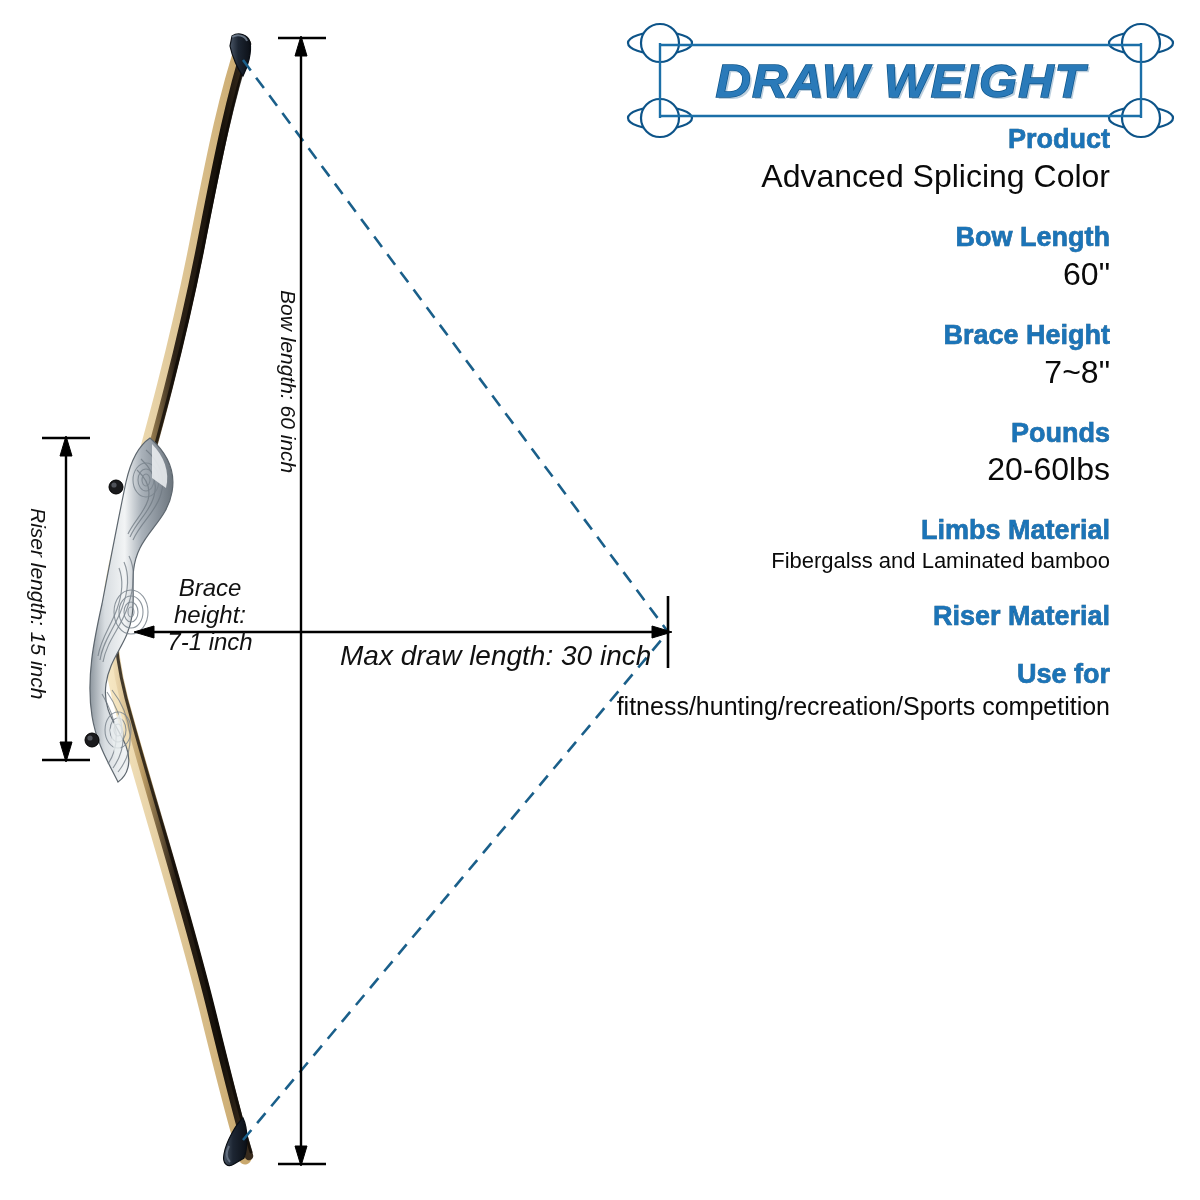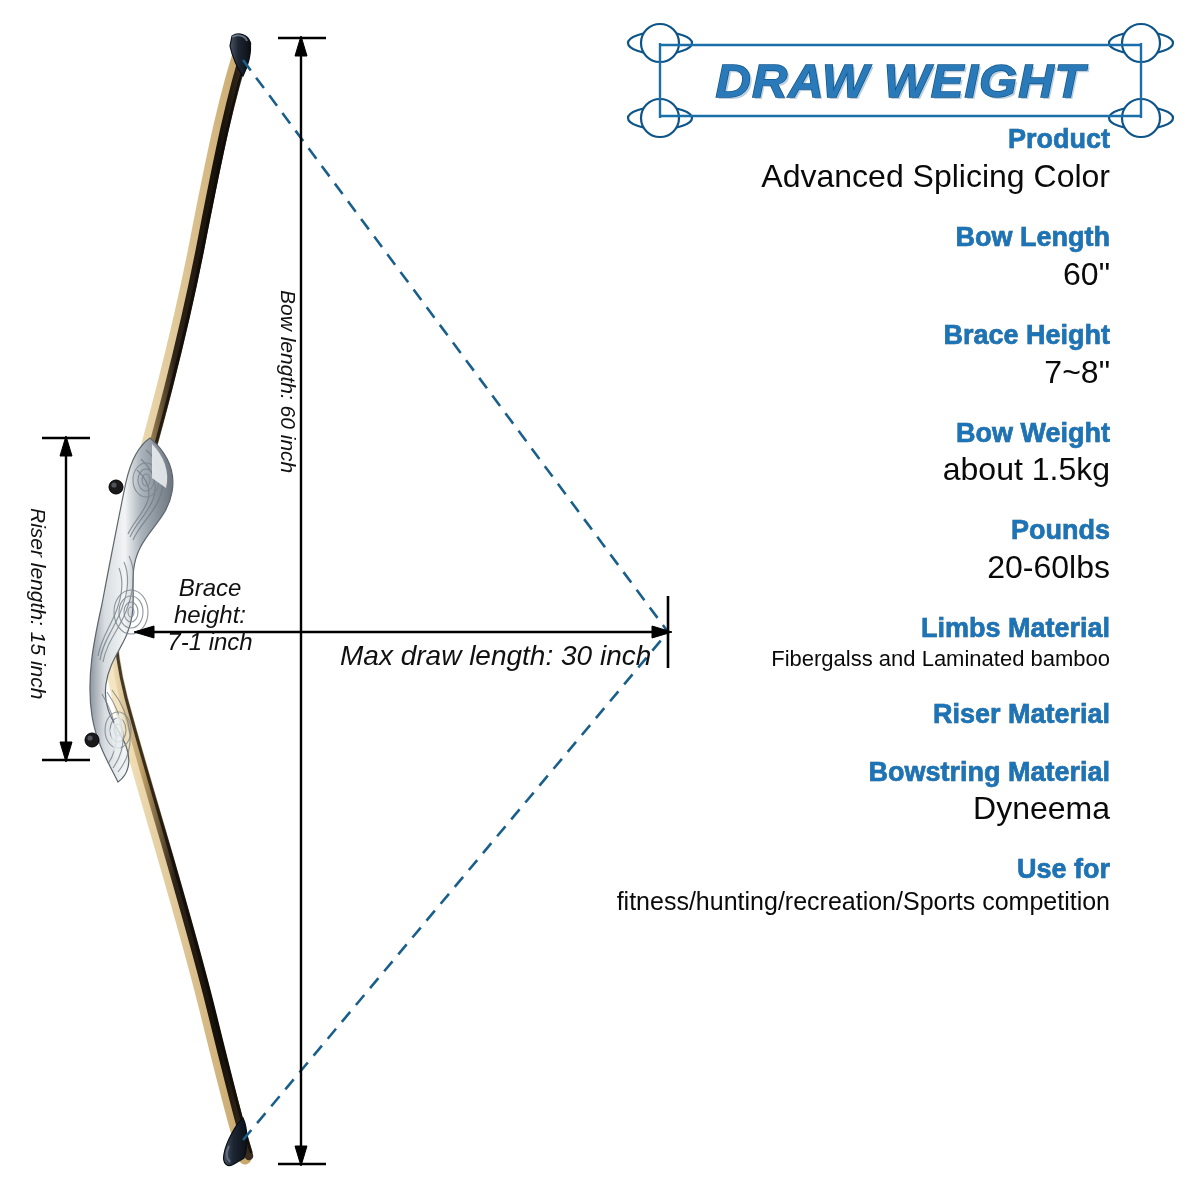--- a/index.html
+++ b/index.html
@@ -306,43 +306,35 @@
       <div class="spec-row">
         <span class="spec-label">Bow Length</span>
         <span class="spec-value">60"</span>
       </div>
 
       <div class="spec-row">
         <span class="spec-label">Brace Height</span>
         <span class="spec-value">7~8"</span>
       </div>
 
-      <div class="spec-row">
-        <span class="spec-label">Bow Weight</span>
-        <span class="spec-value">about 1.5kg</span>
-      </div>
 
       <div class="spec-row">
         <span class="spec-label">Pounds</span>
         <span class="spec-value">20-60lbs</span>
       </div>
 
       <div class="spec-row wide">
         <span class="spec-label">Limbs Material</span>
         <span class="spec-value">Fibergalss and Laminated bamboo</span>
       </div>
 
       <div class="spec-row">
         <span class="spec-label">Riser Material</span>
       </div>
 
-      <div class="spec-row">
-        <span class="spec-label">Bowstring Material</span>
-        <span class="spec-value">Dyneema</span>
-      </div>
 
       <div class="spec-row last">
         <span class="spec-label">Use for</span>
         <span class="spec-value">fitness/hunting/recreation/Sports competition</span>
       </div>
 
     </div>
   </div>
 </div>
 

